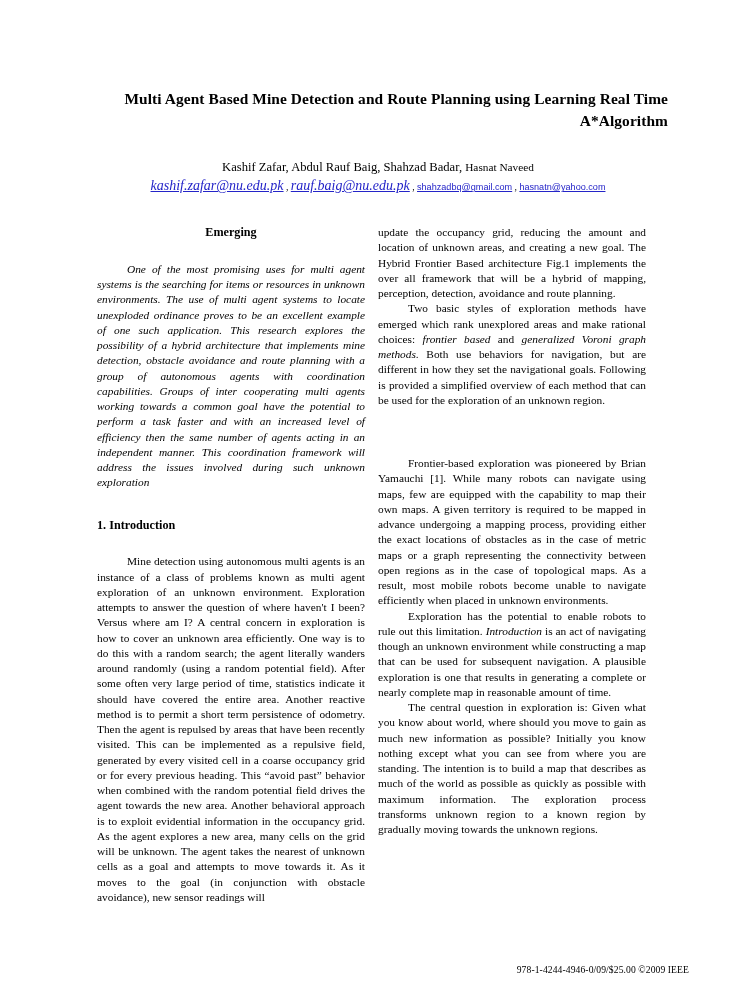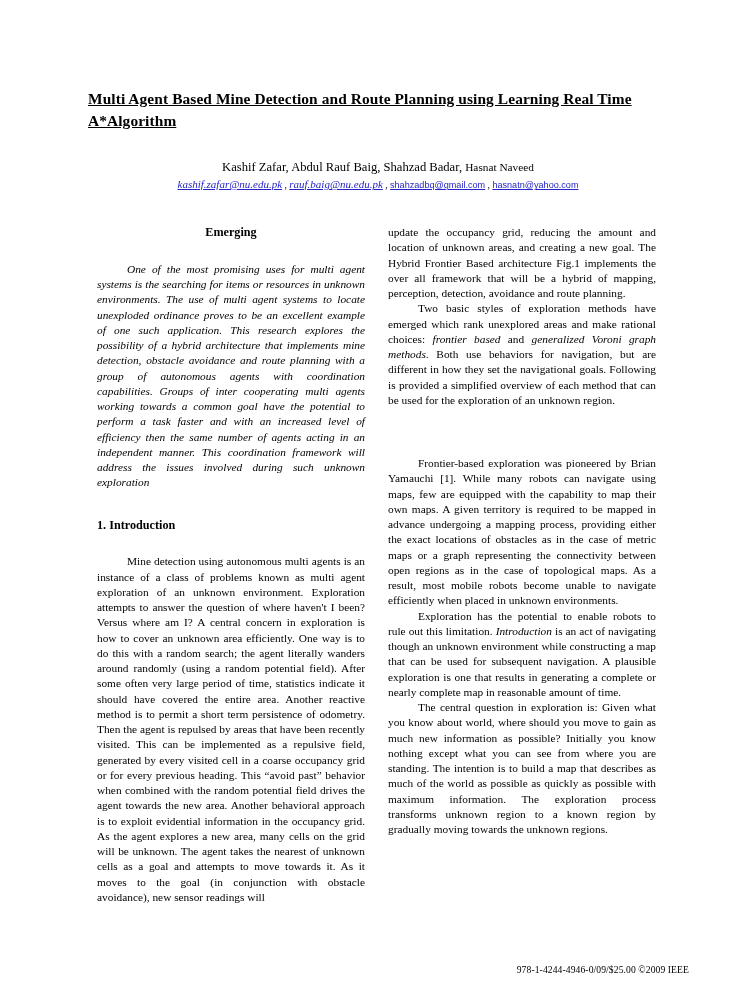--- a/index.html
+++ b/index.html
@@ -22,22 +22,21 @@
     width: 755px;
     height: 1000px;
   }
 
   
   .title-block {
     position: absolute;
     left: 88px;
     top: 88px;
     width: 580px;
-    text-align: left;
-    text-decoration: underline;
+    text-align: right;
   }
   .paper-title {
     font-size: 15.4px;
     font-weight: bold;
     line-height: 1.42;
     letter-spacing: 0.1px;
     margin: 0;
   }
 
   .authors-block {
@@ -74,36 +73,36 @@
     text-decoration: none;
     font-style: normal;
   }
   a.email {
     color: #2424c8;
     text-decoration: underline;
   }
   a.email.ital {
     font-style: italic;
     font-family: "Liberation Serif", "DejaVu Serif", serif;
-    font-size: 11px;
+    font-size: 14px;
   }
   a.email.plain {
     font-style: normal;
     font-family: "Liberation Sans", "DejaVu Sans", sans-serif;
     font-size: 9.1px;
   }
 
   
   .col {
     position: absolute;
     top: 225px;
     width: 268px;
   }
   .col-left  { left: 97px; }
-  .col-right { left: 388px; }
+  .col-right { left: 378px; }
 
   .section-title {
     font-size: 12.2px;
     font-weight: bold;
     margin: 0 0 0 0;
     text-align: left;
     line-height: 1.3;
   }
   .section-title.centered { text-align: center; }
 

